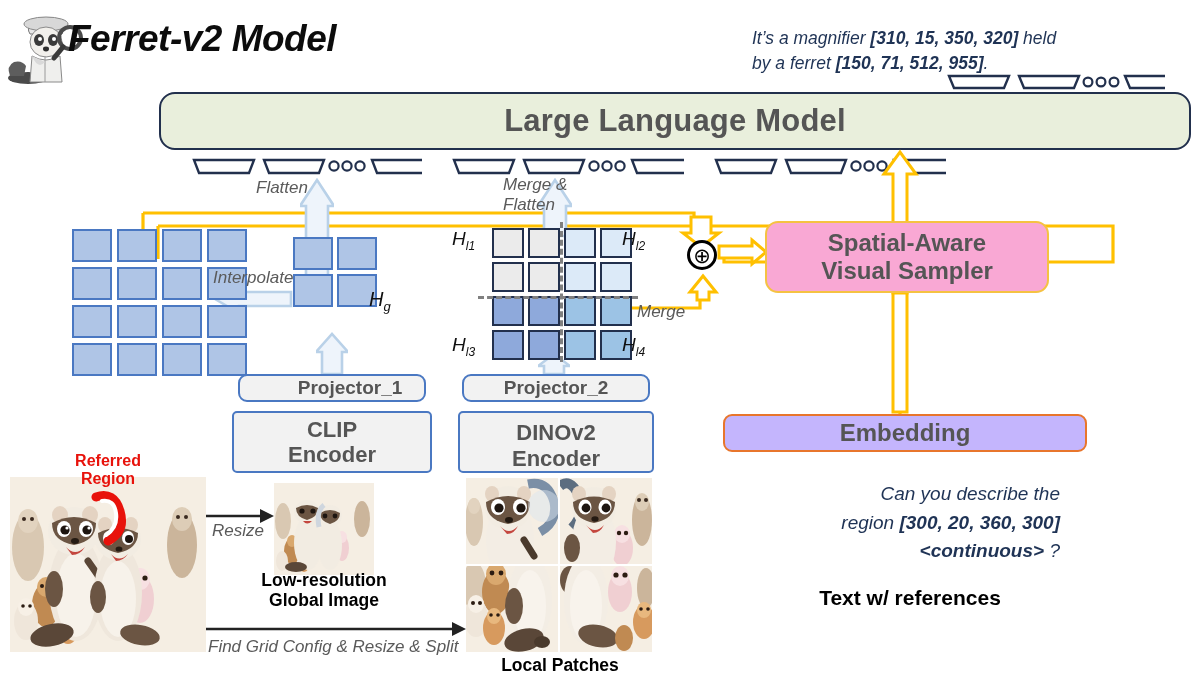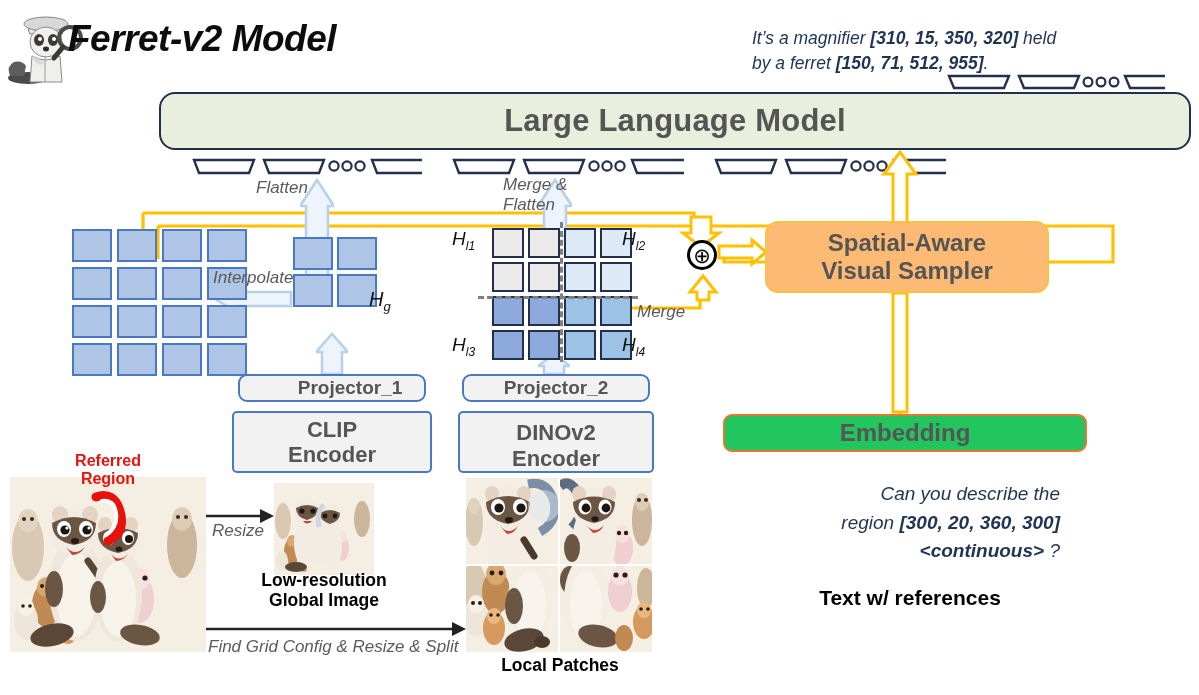--- a/index.html
+++ b/index.html
@@ -106,26 +106,26 @@
     font-size: 22px; font-weight: bold; color: #555; line-height: 1.15;
   }
   #projector-1 { left: 238px; top: 374px; width: 188px; height: 28px; padding-left: 36px; }
   #projector-2 { left: 462px; top: 374px; width: 188px; height: 28px; }
   #clip-encoder { left: 232px; top: 411px; width: 200px; height: 62px; }
   #dino-encoder { left: 458px; top: 411px; width: 196px; height: 62px; align-items: flex-end; }
 
   
   #sampler {
     left: 765px; top: 221px; width: 284px; height: 72px;
-    background: #fdba74; border: 2.4px solid #f5c242; border-radius: 13px;
+    background: #f9a8d4; border: 2.4px solid #f5c242; border-radius: 13px;
     font-size: 24px; font-weight: bold; color: #555; line-height: 1.18;
   }
   #embedding {
     left: 723px; top: 414px; width: 364px; height: 38px;
-    background: #22c55e; border: 2.4px solid #e8762c; border-radius: 9px;
+    background: #c4b5fd; border: 2.4px solid #e8762c; border-radius: 9px;
     font-size: 24px; font-weight: bold; color: #555;
   }
 
   
   #prompt-text {
     left: 760px; top: 480px; width: 300px;
     text-align: right; font-size: 19px; font-style: italic;
     color: #1f3355; line-height: 1.5;
   }
   #prompt-text b { font-weight: bold; }

